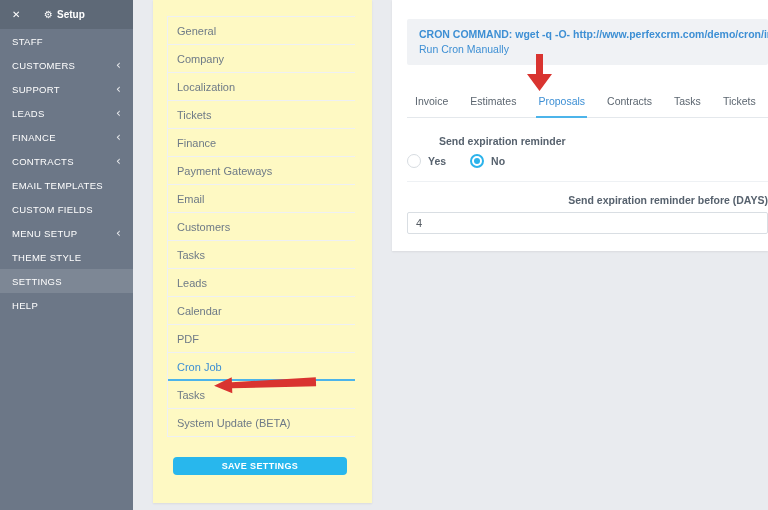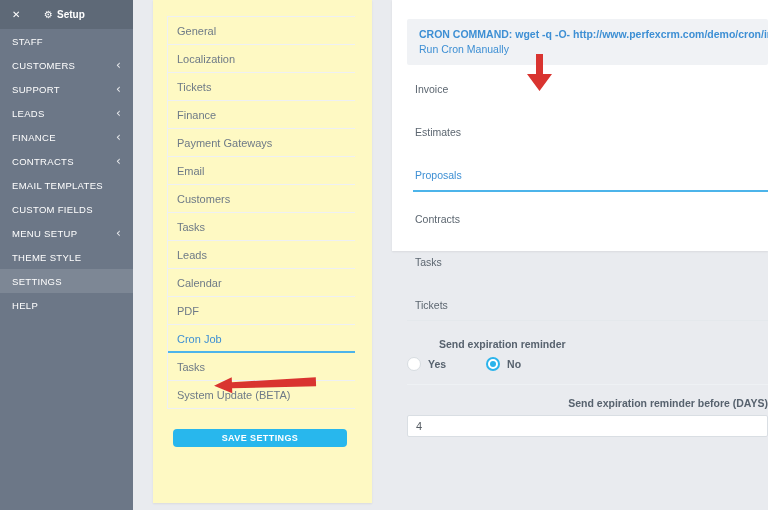--- a/index.html
+++ b/index.html
@@ -57,30 +57,29 @@
     background:#fff; box-shadow:0 1px 2px rgba(0,0,0,.07);
     padding-left:15px;
   }
   .cron-box {
     margin-top:19px; background:#f0f2f5; padding:8px 12px;
     font-size:10.5px; line-height:15px; border-radius:2px;
   }
   .cron-line1 { color:#3d8fd4; font-weight:bold; white-space:nowrap; }
   .cron-link { color:#3d8fd4; cursor:pointer; text-decoration:none; }
   .tabs {
-    margin-top:14px; display:flex; gap:18px; padding-left:6px;
+    margin-top:26px; display:flex; gap:18px; padding-left:6px;
     border-bottom:1px solid #e4e8ec;
-    flex-direction:column;
   }
   .tab {
     font-size:10.5px; color:#5c6670; padding:4px 2px 9px 2px; cursor:pointer; white-space:nowrap;
   }
   .tab.active { color:#3d8fd4; border-bottom:2px solid #4cb4ea; margin-bottom:-1px; }
   .form-label { margin-top:17px; font-size:10.5px; font-weight:bold; color:#57626e;margin-left:32px; }
-  .radio-row { margin-top:7px; display:flex; align-items:center;gap:16px; }
+  .radio-row { margin-top:7px; display:flex; align-items:center; }
   .radio-opt { display:flex; align-items:center; cursor:pointer; margin-right:24px; }
   .radio-circle {
     width:14px; height:14px; border-radius:50%;
     border:1px solid #d7dce1; background:#fff; margin-right:7px;
   }
   .radio-circle.checked {
     border:2px solid #2bb3eb; display:flex; align-items:center; justify-content:center;
   }
   .radio-dot { width:6px; height:6px; border-radius:50%; background:#2bb3eb; }
   .radio-label { font-size:10.5px; font-weight:bold; color:#57626e; }
@@ -148,20 +147,21 @@
     <span>SETTINGS</span>
   </div>
   <div class="sb-item">
     <span>HELP</span>
   </div>
 </nav>
 
 <section class="mid-card">
   <div class="mid-list">
     <div class="mid-item">General</div>
+    <div class="mid-item">Company</div>
     <div class="mid-item">Localization</div>
     <div class="mid-item">Tickets</div>
     <div class="mid-item">Finance</div>
     <div class="mid-item">Payment Gateways</div>
     <div class="mid-item">Email</div>
     <div class="mid-item">Customers</div>
     <div class="mid-item">Tasks</div>
     <div class="mid-item">Leads</div>
     <div class="mid-item">Calendar</div>
     <div class="mid-item">PDF</div>

